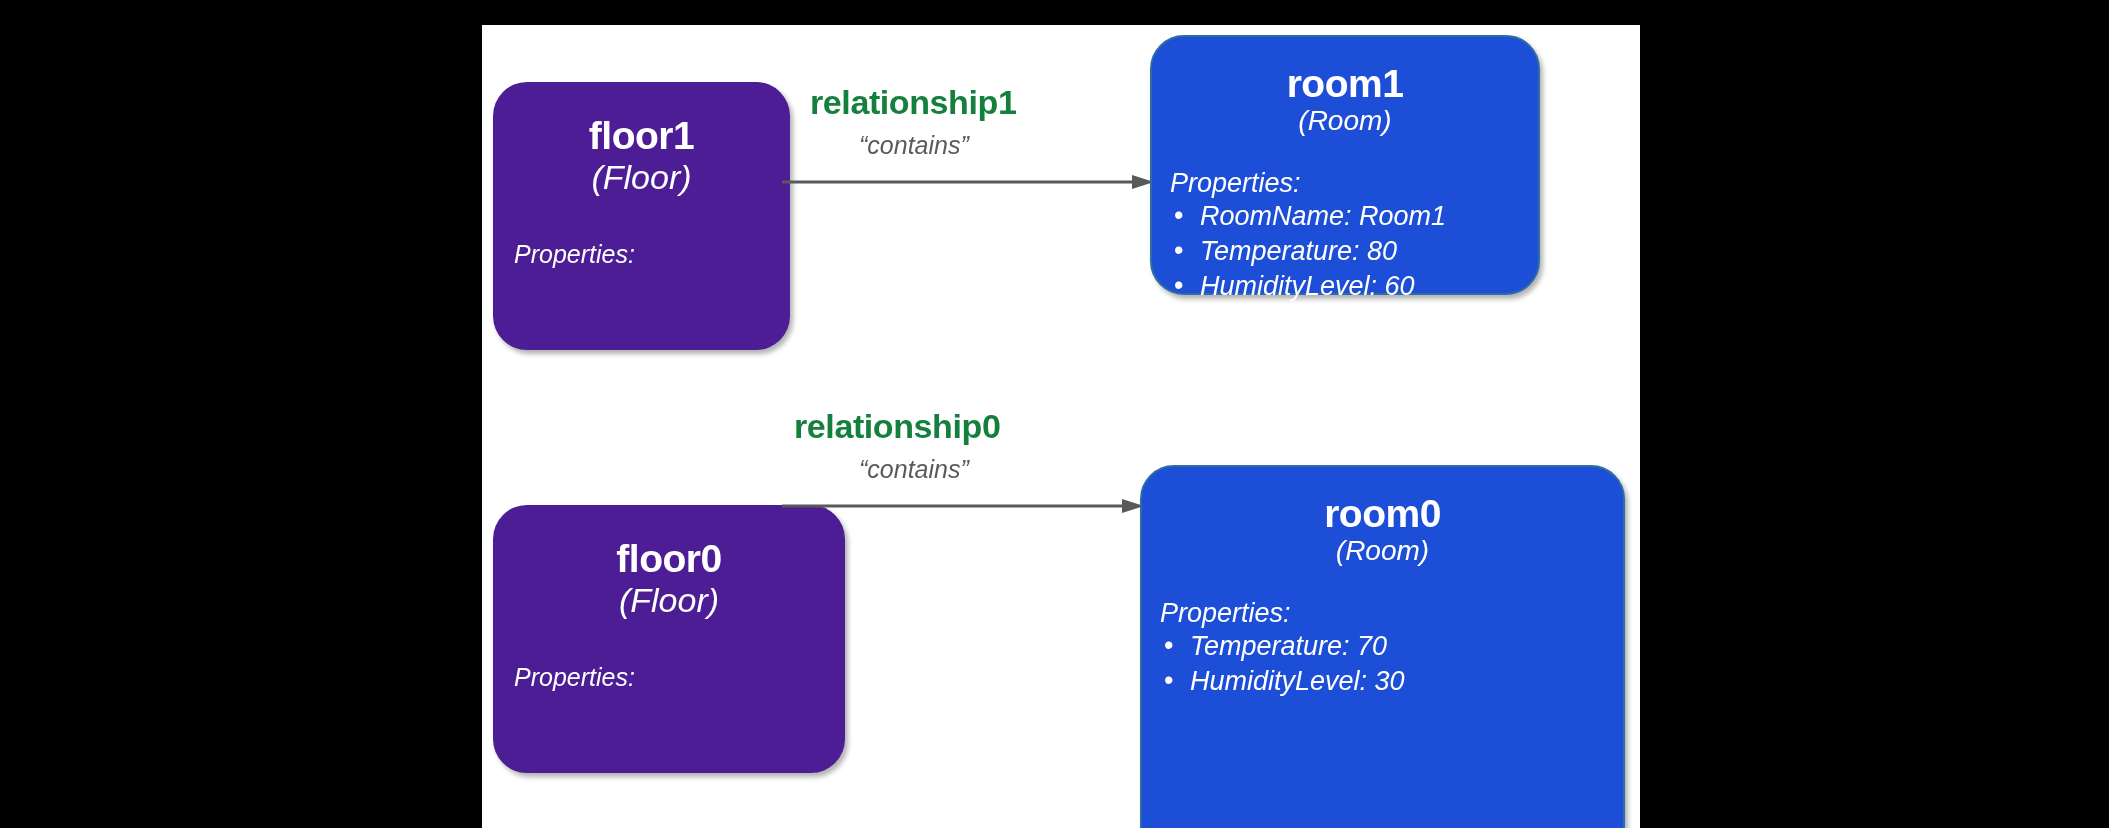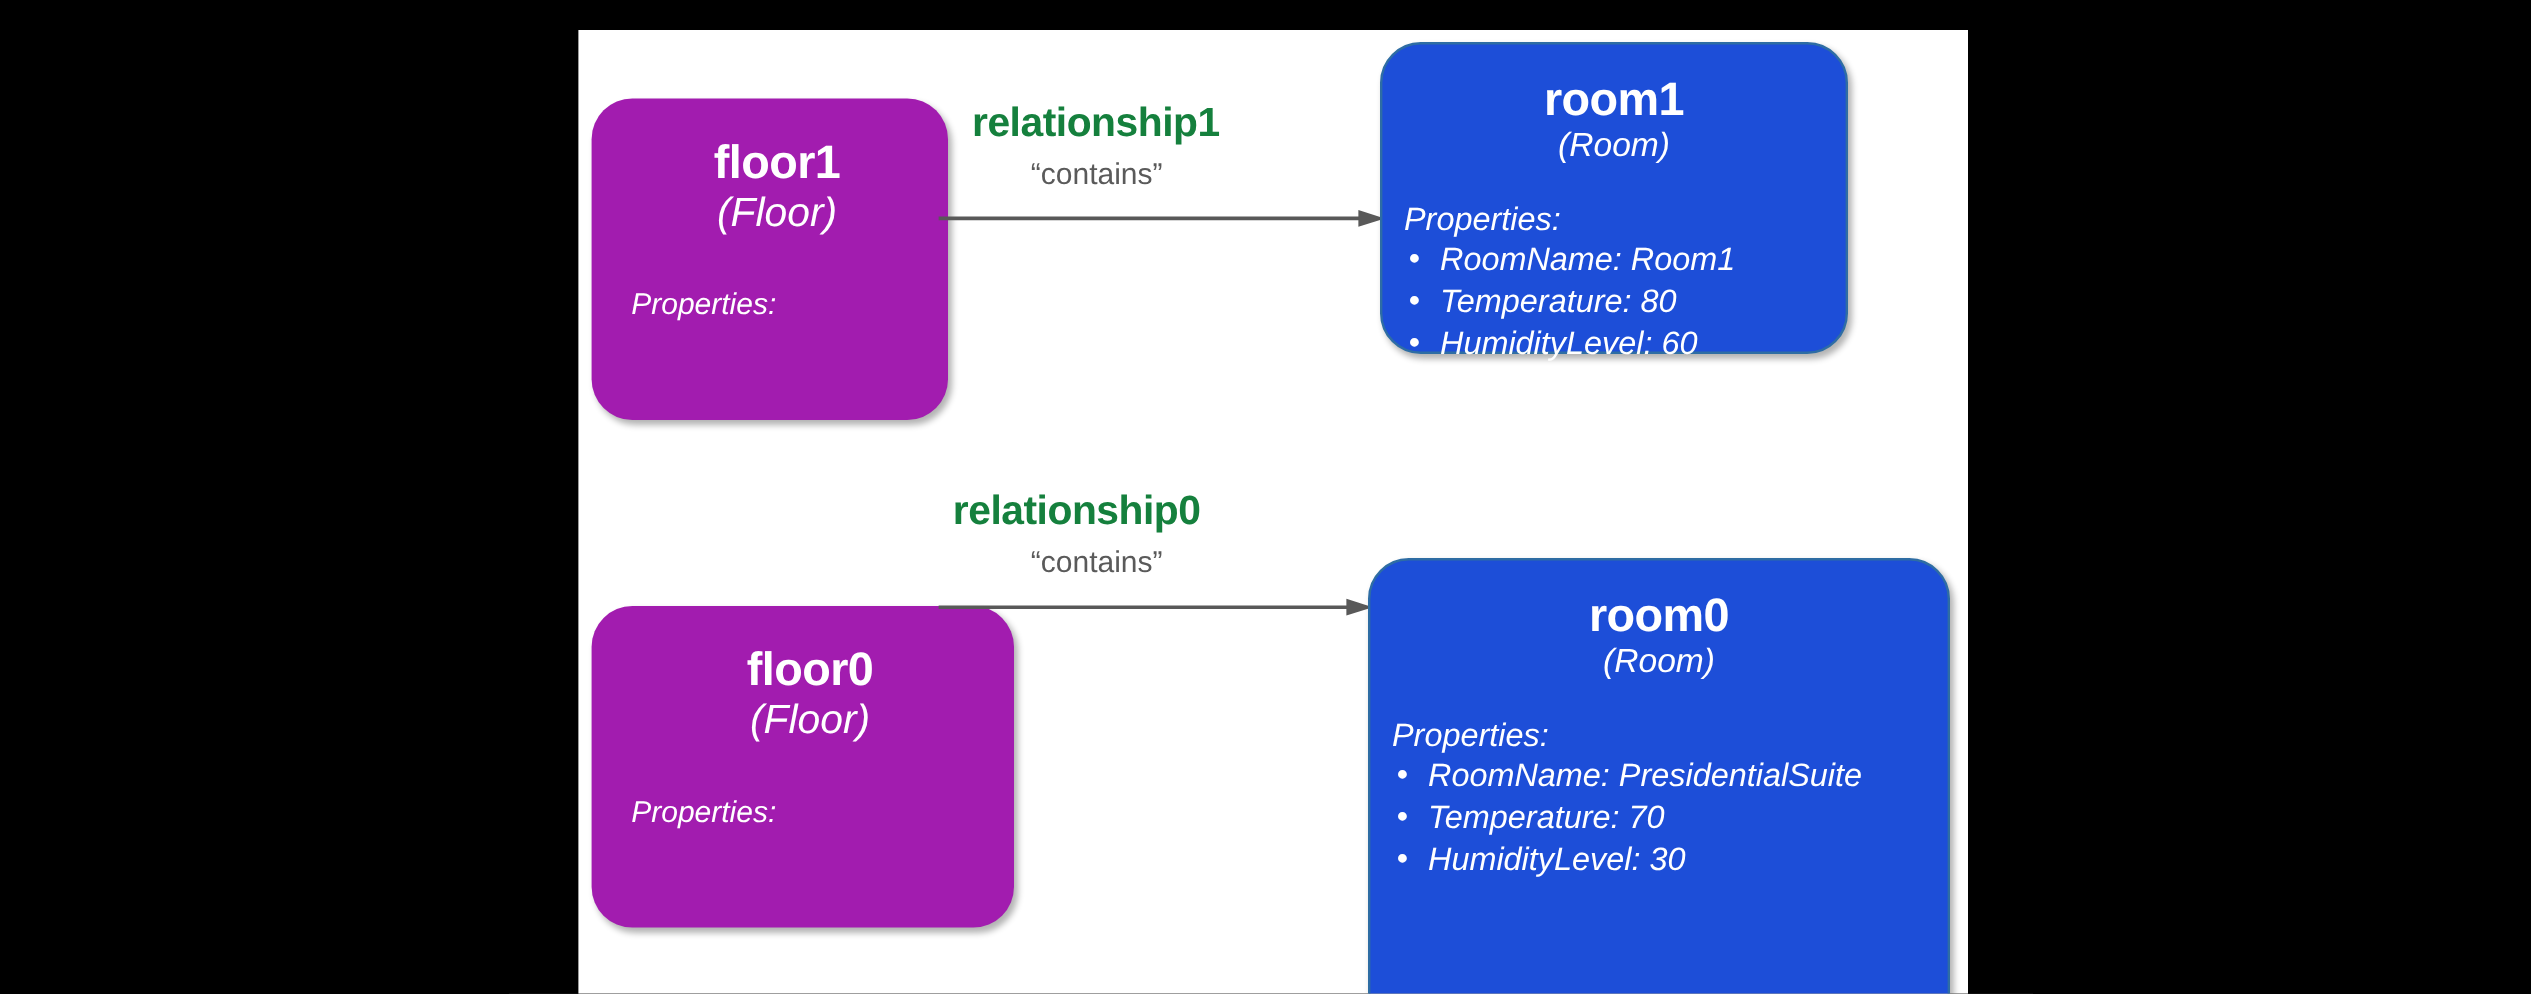--- a/index.html
+++ b/index.html
@@ -33,24 +33,23 @@
   }
 
   
   .node {
     position: absolute;
     box-sizing: border-box;
     border-radius: 34px;
     color: #ffffff;
   }
   .node.floor {
-    background: #a21caf;
+    background: #4c1d95;
     border: none;
     box-shadow: 3px 4px 5px rgba(0,0,0,0.30);
-    padding-left: 12px;
   }
   .node.room {
     background: #1d4ed8;
     border: 2px solid #2E6DA4;
     box-shadow: 3px 4px 5px rgba(0,0,0,0.30);
   }
 
   .node-title {
     text-align: center;
     font-weight: bold;
@@ -120,20 +119,21 @@
   .edge-name {
     position: absolute;
     font-weight: bold;
     font-size: 34px;
     color: #15803d;
     white-space: nowrap;
     letter-spacing: -0.4px;
   }
   .edge-verb {
     position: absolute;
+    font-style: italic;
     font-size: 25px;
     color: #5A5A5A;
     white-space: nowrap;
   }
   .edge-arrow {
     position: absolute;
   }
 
   #edge1 { left: 300px; top: 58px; width: 380px; height: 130px; }
   #edge1 .edge-name  { left: 28px; top: 0px; }
@@ -197,21 +197,20 @@
         </svg>
       </div>
     </div>
 
     <div class="node room" id="room0">
       <div class="node-title">room0</div>
       <div class="node-type">(Room)</div>
       <div class="node-props-block">
         <div class="node-props-label">Properties:</div>
         <ul class="node-props-list">
-          <li>RoomName: PresidentialSuite</li>
           <li>Temperature: 70</li>
           <li>HumidityLevel: 30</li>
         </ul>
       </div>
     </div>
 
   </div>
 </div>
 
 </body></html>

